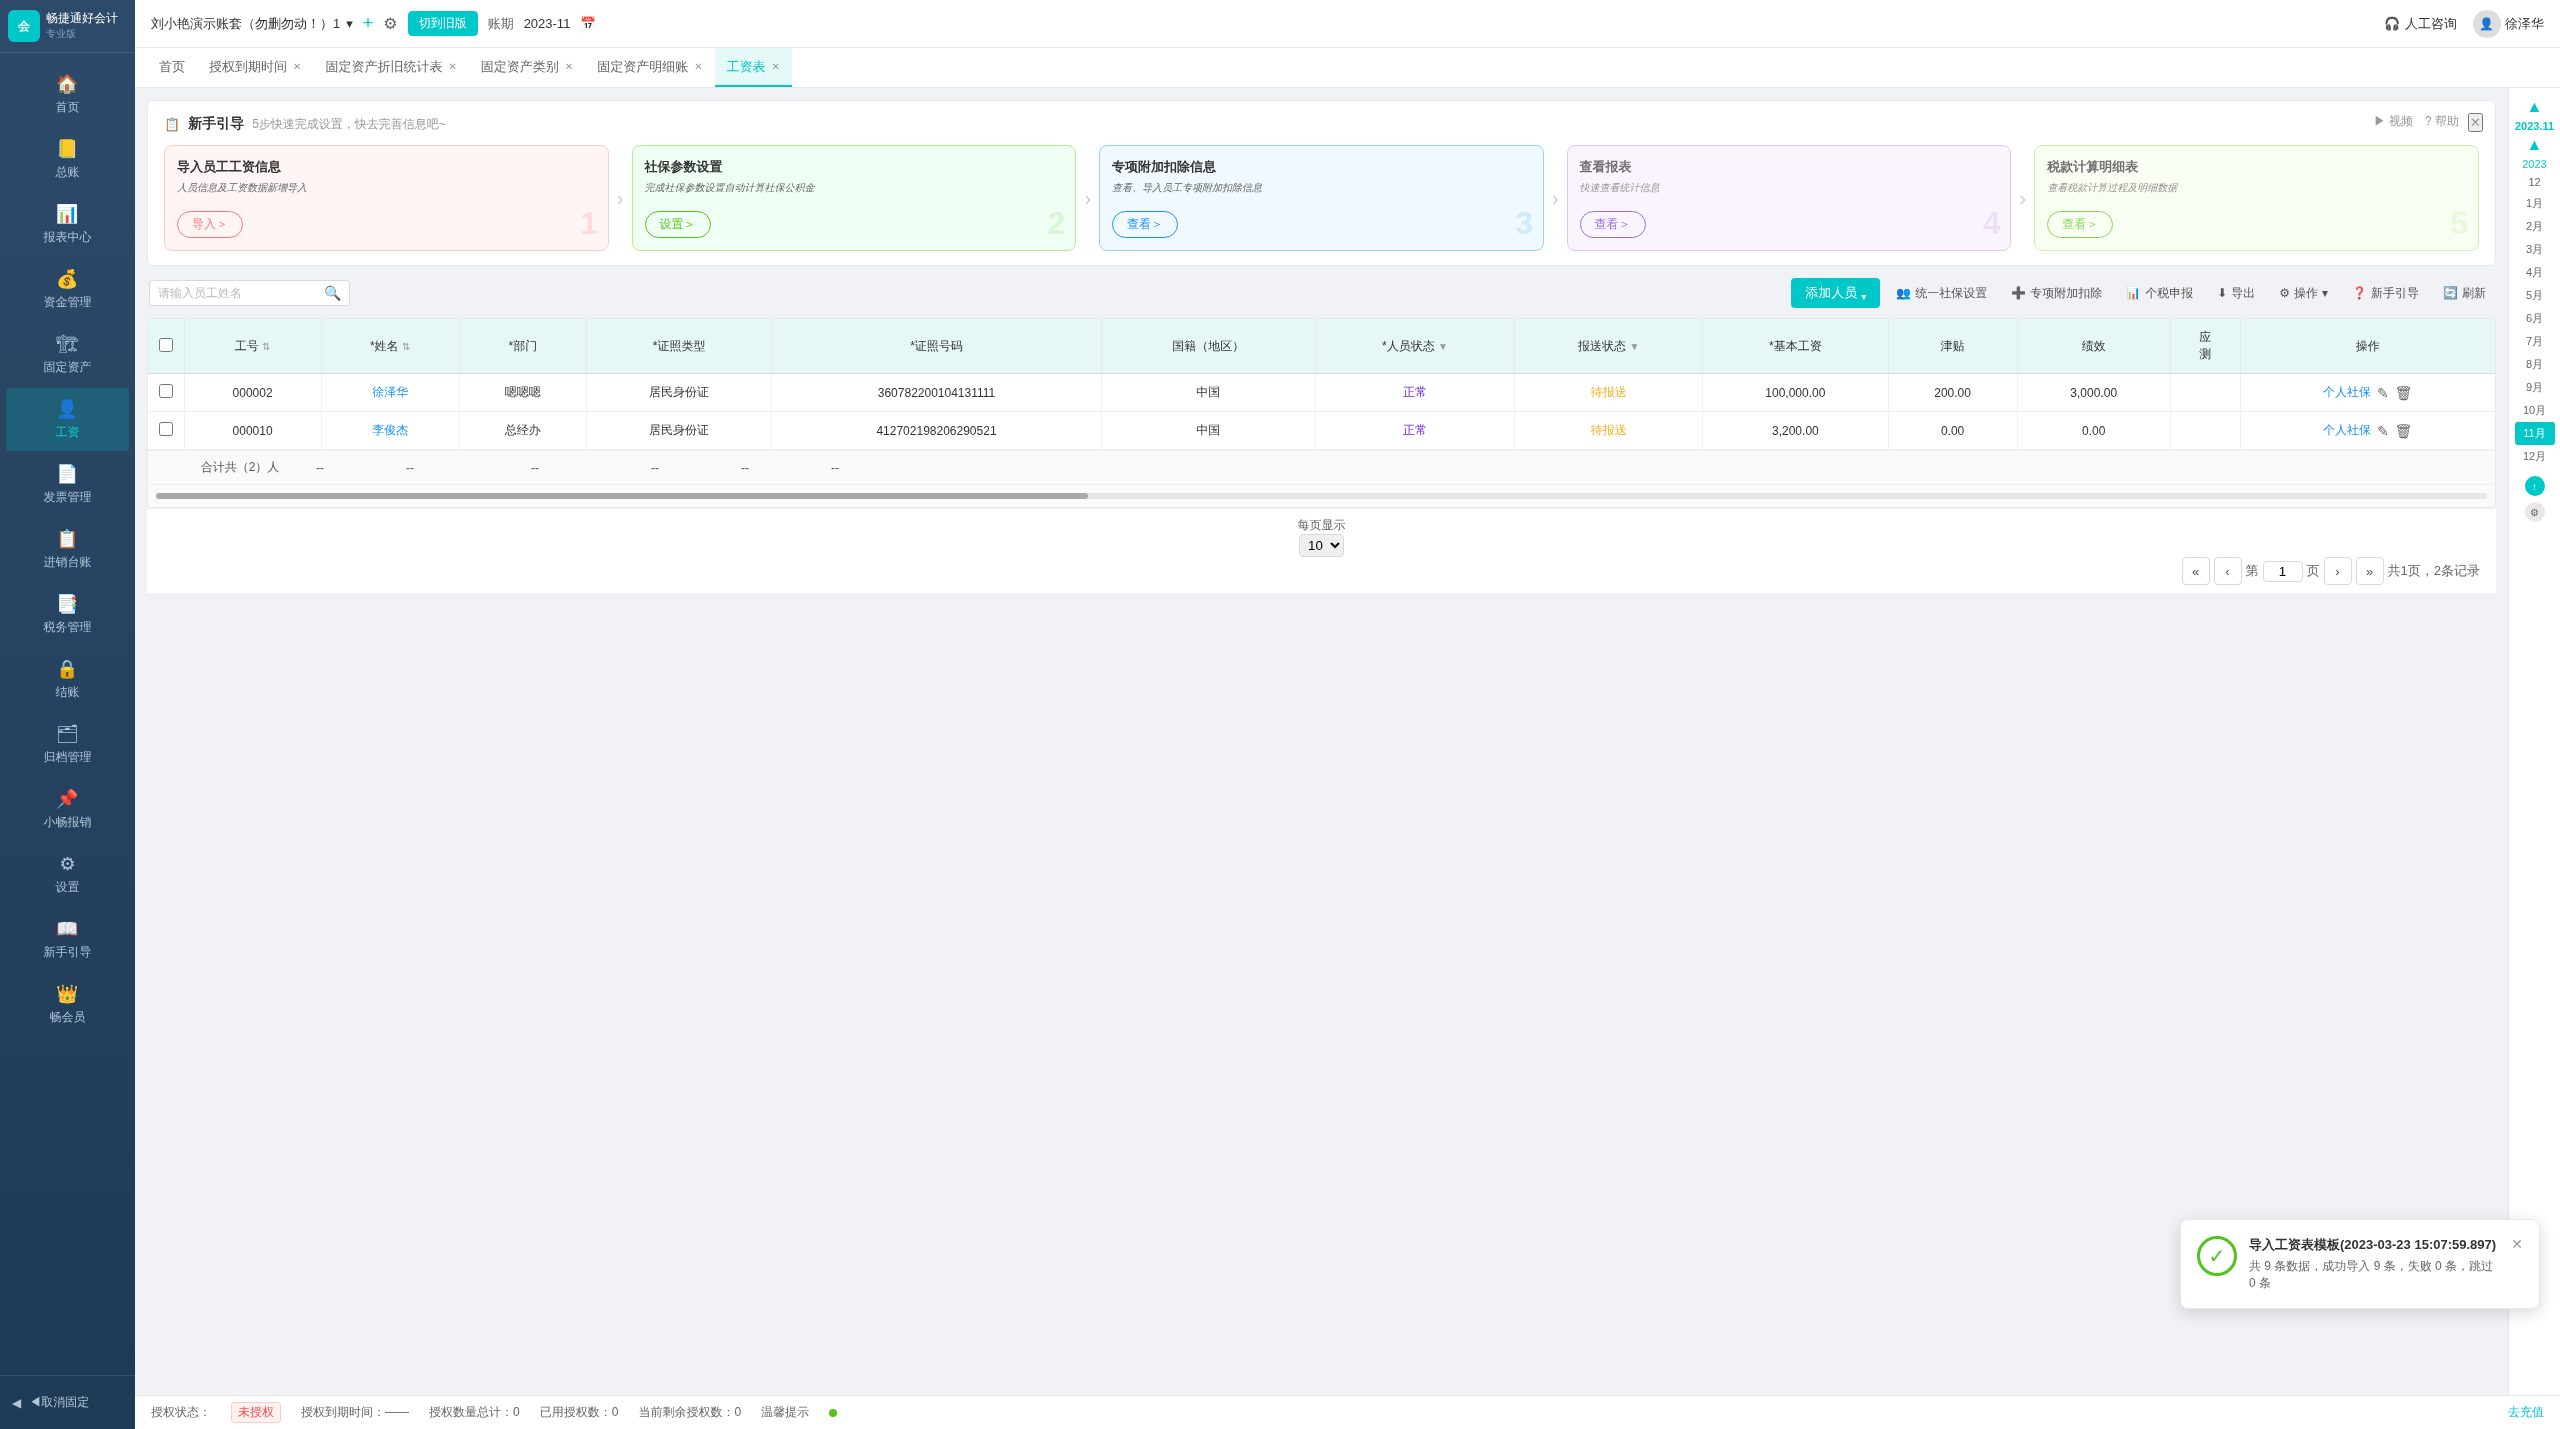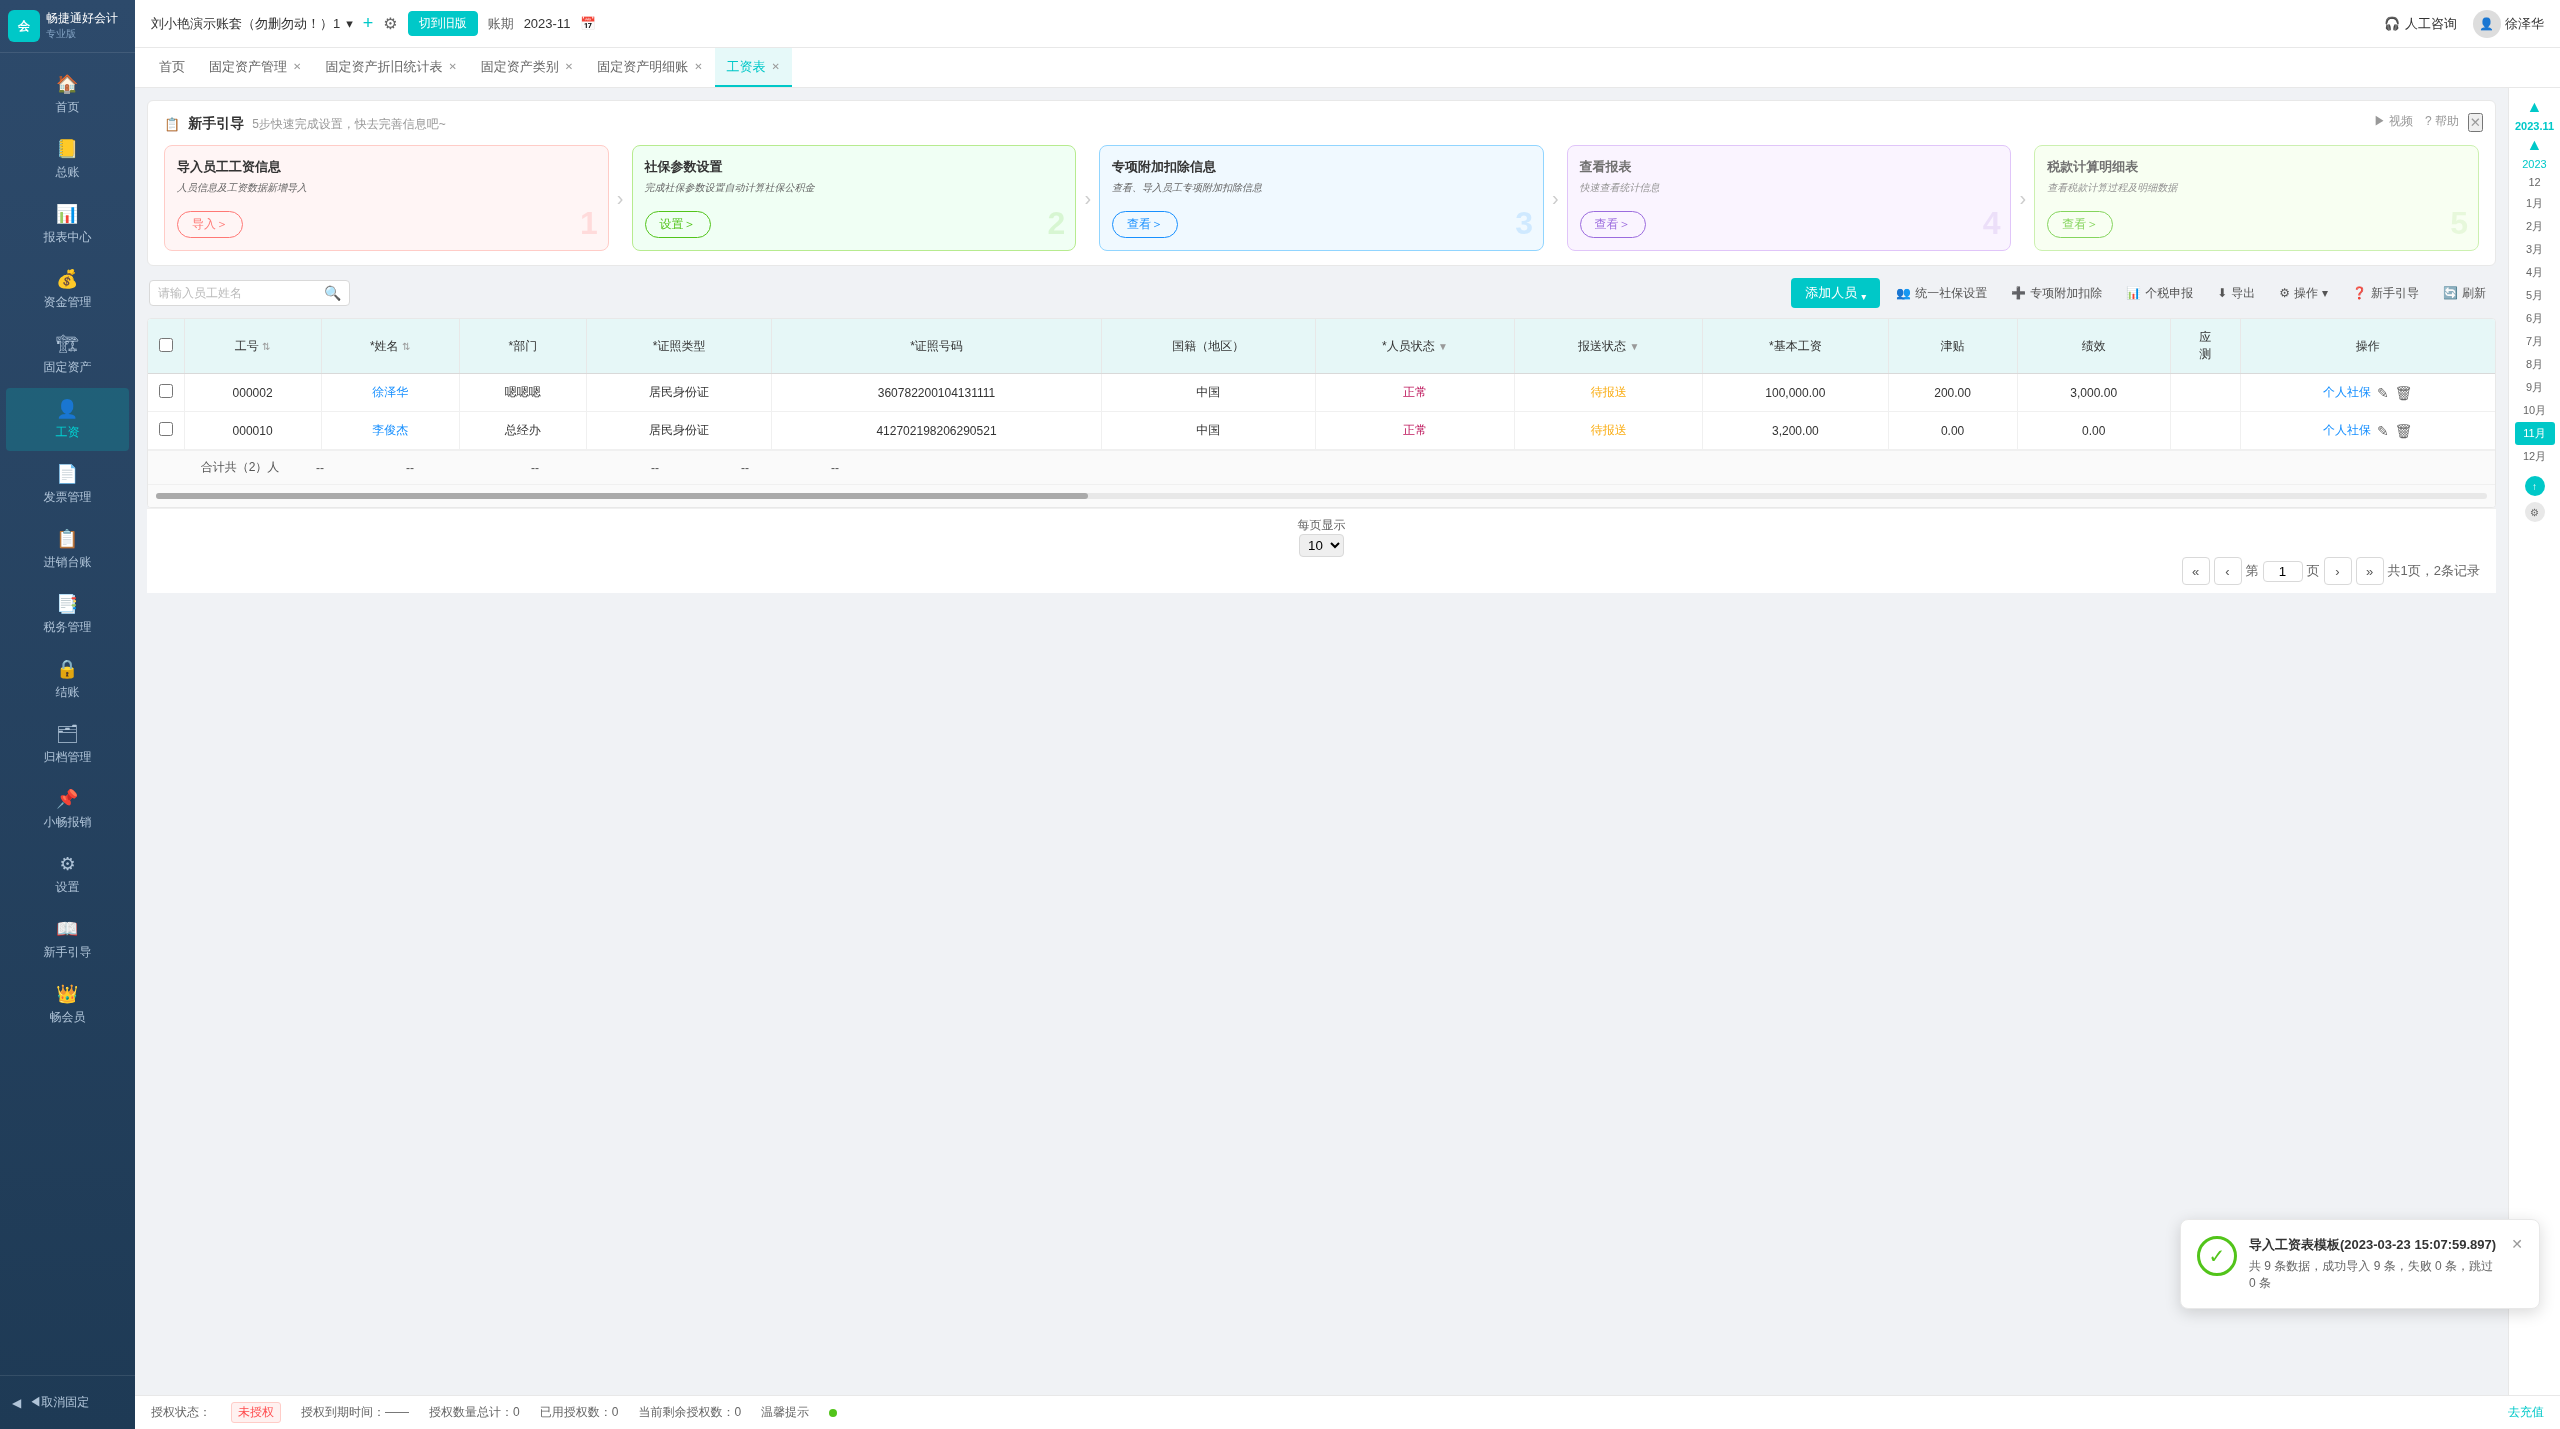--- a/index.html
+++ b/index.html
@@ -159,21 +159,21 @@
       border-bottom: 1px solid #d9d9d9; border-right: 1px solid #e8e8e8; white-space: nowrap;
     }
     thead th:last-child { border-right: none; }
     tbody tr { border-bottom: 1px solid #f0f0f0; }
     tbody td {
       padding: 10px 8px; text-align: center; color: #333;
       border-right: 1px solid #f0f0f0;
     }
     tbody td:last-child { border-right: none; }
     .name-link { color: #1890ff; cursor: pointer; }
-    .status-normal { color: #be185d; }
+    .status-normal { color: #6d28d9; }
     .status-pending { color: #faad14; }
     .check-cell { width: 36px; }
     .checkbox { width: 14px; height: 14px; cursor: pointer; }
     .col-op { display: flex; align-items: center; gap: 6px; justify-content: center; }
     .op-text { color: #1890ff; cursor: pointer; font-size: 12px; }
     .op-icon { color: #666; cursor: pointer; font-size: 14px; }
 
     
     .table-footer {
       background: white; border-top: 1px solid #f0f0f0;
@@ -342,21 +342,21 @@
         <span>徐泽华</span>
       </div>
     </div>
   </div>
 
   <div class="tabbar">
     <div class="tab">
       <span>首页</span>
     </div>
     <div class="tab">
-      <span>固定资产管理</span>
+      <span>授权到期时间</span>
       <span class="tab-close">✕</span>
     </div>
     <div class="tab">
       <span>固定资产折旧统计表</span>
       <span class="tab-close">✕</span>
     </div>
     <div class="tab">
       <span>固定资产类别</span>
       <span class="tab-close">✕</span>
     </div>

